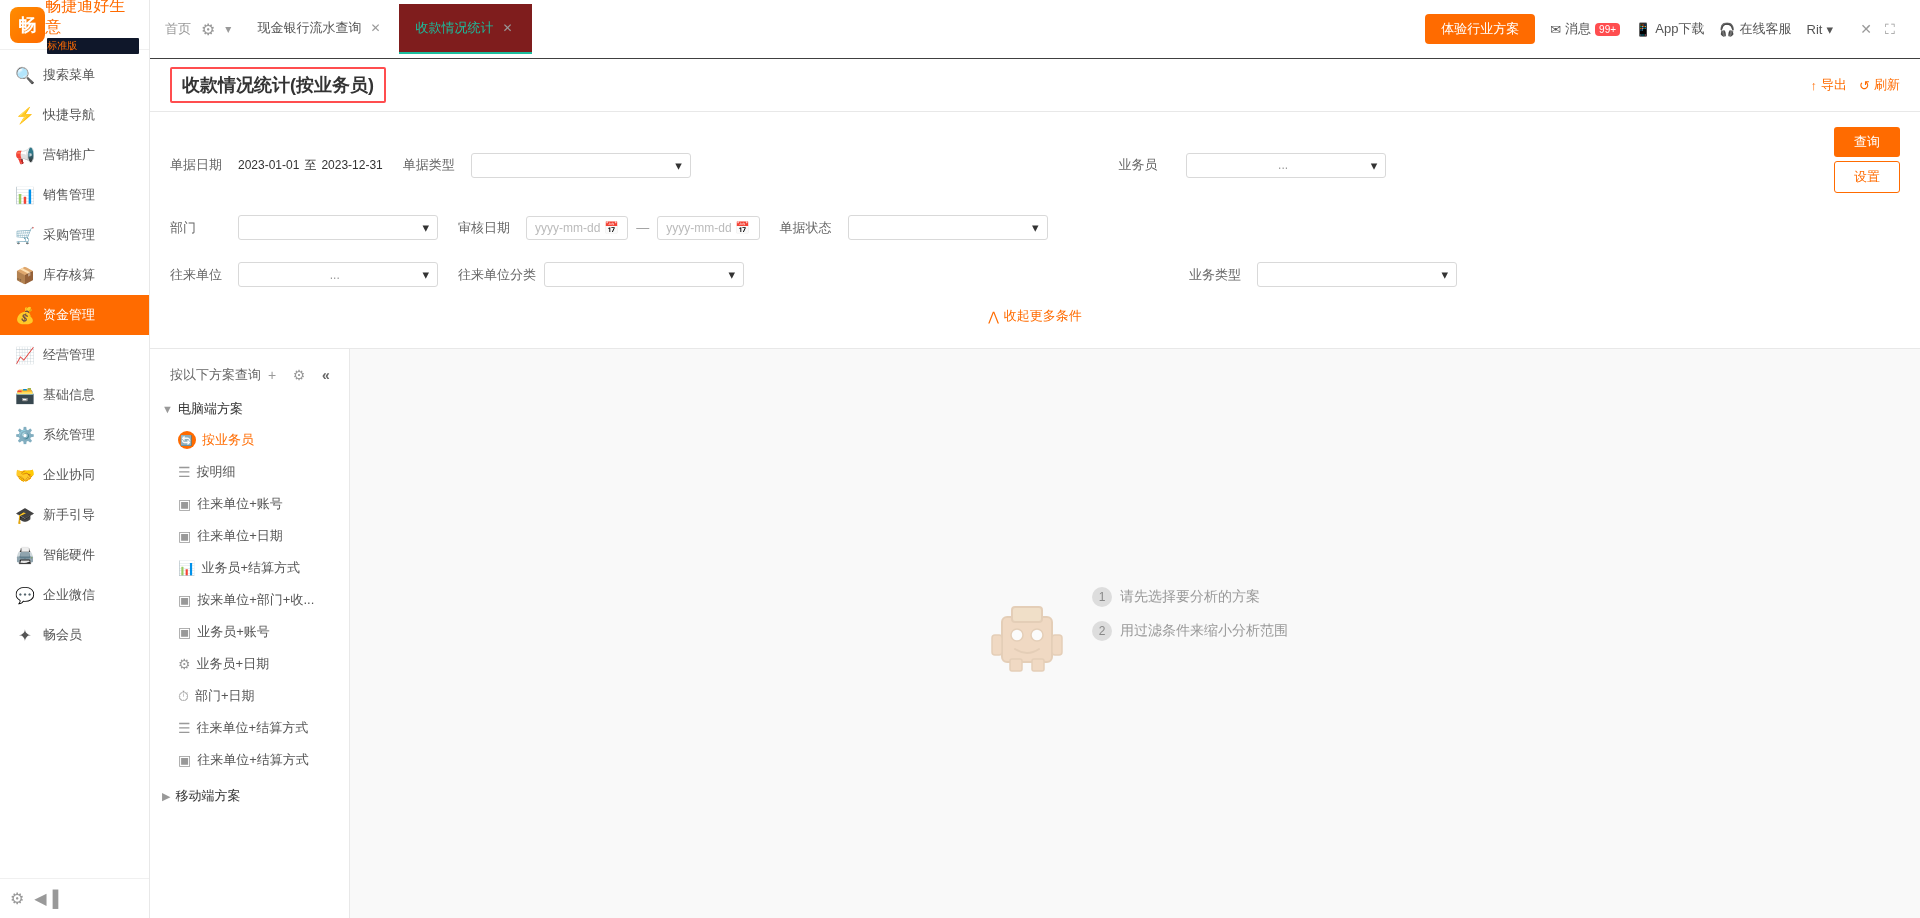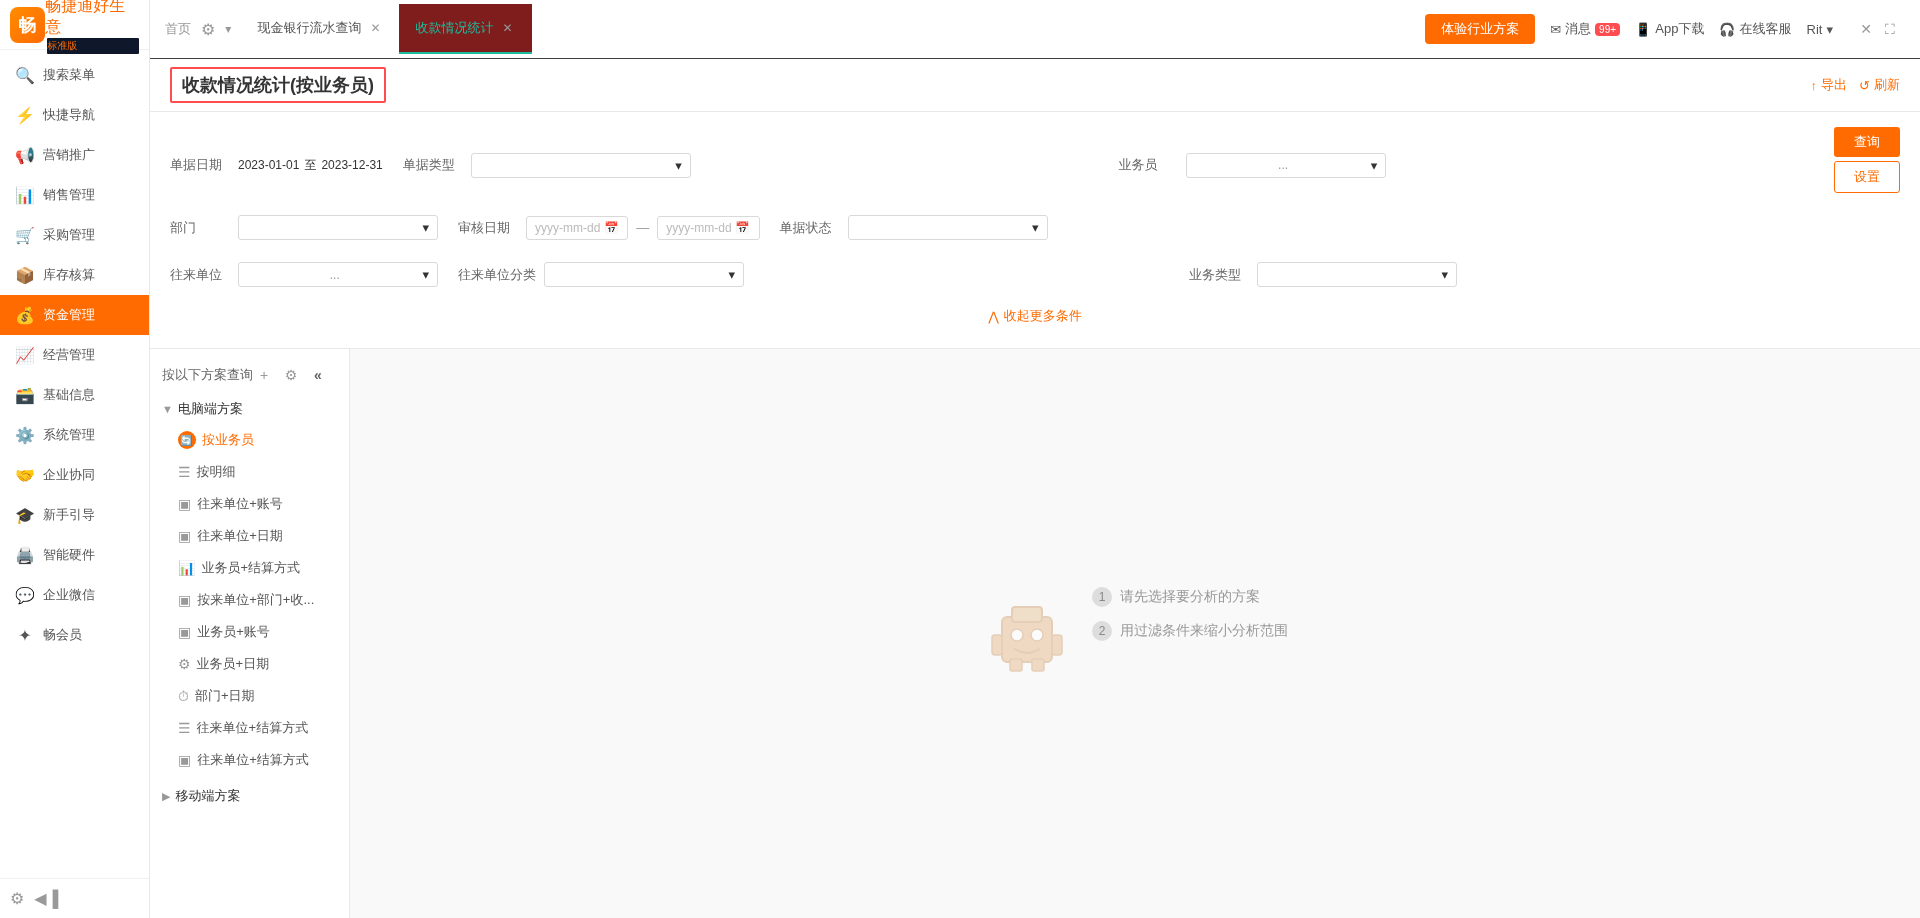--- a/index.html
+++ b/index.html
@@ -51,21 +51,21 @@
     .date-input { border: 1px solid #d9d9d9; border-radius: 3px; padding: 4px 8px; font-size: 12px; color: #bbb; display: flex; align-items: center; gap: 4px; cursor: pointer; min-width: 100px; }
     .date-separator { color: #999; }
     .query-btn { background: #ff6b00; color: white; border: none; padding: 6px 20px; border-radius: 3px; font-size: 13px; cursor: pointer; }
     .settings-btn { background: white; color: #ff6b00; border: 1px solid #ff6b00; padding: 6px 16px; border-radius: 3px; font-size: 13px; cursor: pointer; }
     .more-btn { color: #999; font-size: 12px; cursor: pointer; padding: 0 4px; }
     .collapse-btn { display: flex; align-items: center; justify-content: center; gap: 5px; color: #ff6b00; font-size: 13px; cursor: pointer; padding: 8px; margin: 0 auto; }
 
     
     .content-body { display: flex; flex: 1; overflow: hidden; }
     .scheme-panel { width: 200px; background: white; border-right: 1px solid #e8e8e8; padding: 10px 0; overflow-y: auto; flex-shrink: 0; }
-    .scheme-panel-header { display: flex; align-items: center; justify-content: flex-start; padding: 5px 12px 8px; }
+    .scheme-panel-header { display: flex; align-items: center; justify-content: flex-end; padding: 5px 12px 8px; }
     .scheme-panel-title { font-size: 13px; color: #666; }
     .scheme-panel-actions { display: flex; gap: 5px; }
     .scheme-action-icon { width: 22px; height: 22px; display: flex; align-items: center; justify-content: center; color: #999; cursor: pointer; font-size: 14px; border-radius: 3px; }
     .scheme-group { margin-bottom: 5px; }
     .scheme-group-header { display: flex; align-items: center; padding: 6px 12px; cursor: pointer; color: #333; font-size: 13px; }
     .scheme-group-arrow { margin-right: 5px; color: #999; font-size: 11px; }
     .scheme-item { display: flex; align-items: center; padding: 7px 12px 7px 28px; cursor: pointer; font-size: 13px; color: #555; gap: 6px; }
     .scheme-item.active { color: #ff6b00; }
     .scheme-item-icon { font-size: 14px; color: #999; }
     .active-dot { width: 18px; height: 18px; background: #ff6b00; border-radius: 50%; display: flex; align-items: center; justify-content: center; color: white; font-size: 10px; flex-shrink: 0; }

